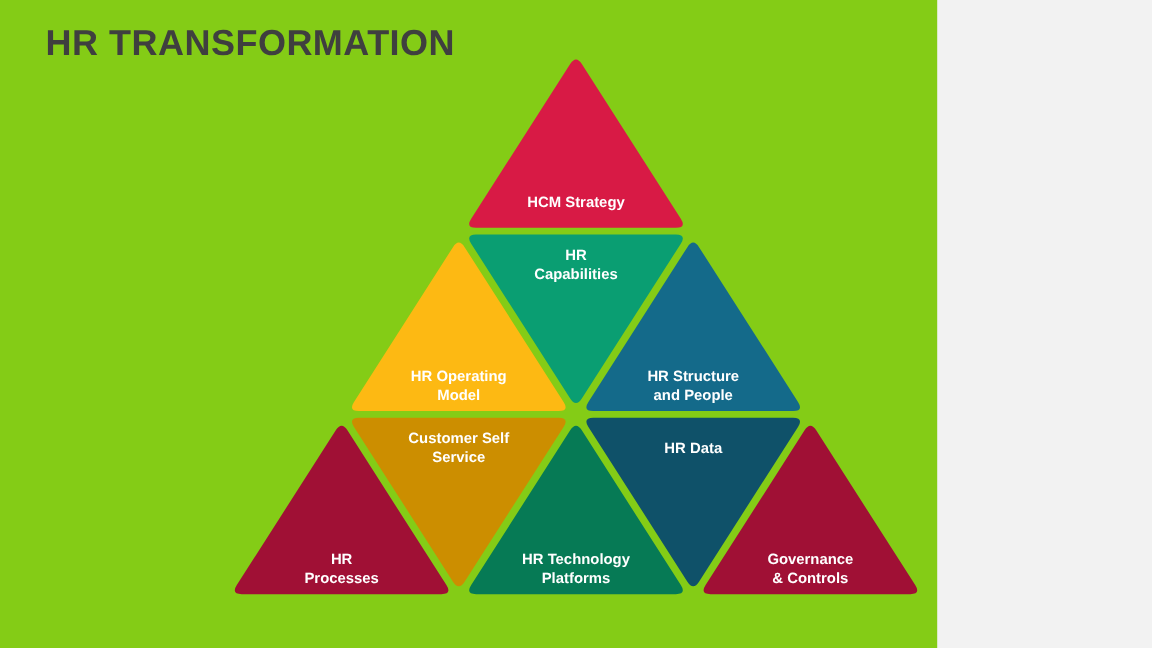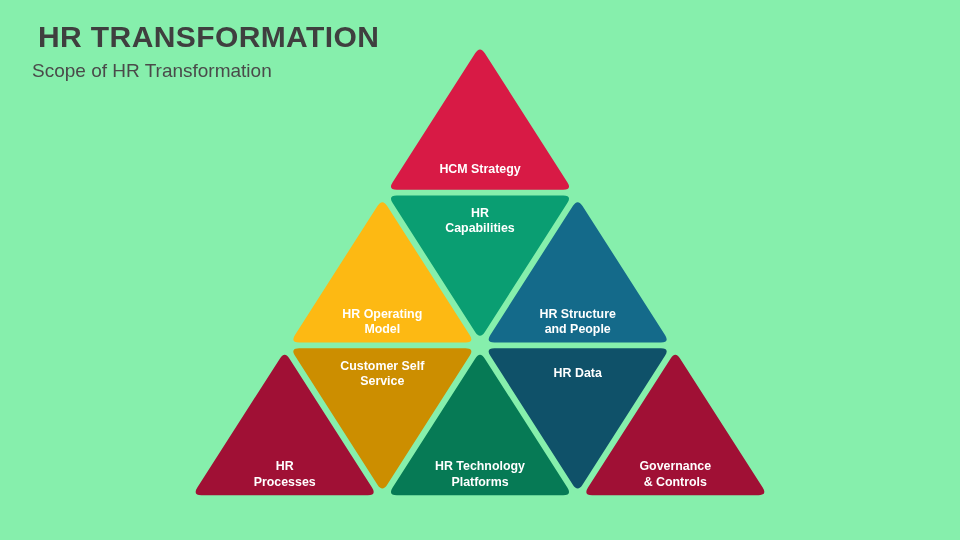--- a/index.html
+++ b/index.html
@@ -8,23 +8,23 @@
   }
   body {
     width: 960px;
     height: 540px;
     background: #f2f2f2;
     font-family: "Liberation Sans", sans-serif;
     overflow: hidden;
   }
   #slide {
     position: relative;
-    width: 960px;
+    width: 781px;
     height: 540px;
-    background: #86efac;
+    background: #84cc16;
   }
   #title {
     position: absolute;
     left: 38px;
     top: 20px;
     font-size: 30px;
     font-weight: bold;
     letter-spacing: 0.4px;
     color: #3f3f3f;
     white-space: nowrap;
@@ -59,21 +59,20 @@
     text-anchor: middle;
     dominant-baseline: middle;
   }
 </style>
 </head>
 <body>
 
 <div id="slide">
 
   <div id="title">HR TRANSFORMATION</div>
-  <div id="subtitle">Scope of HR Transformation</div>
 
   <div id="pyramid-wrap">
     <svg id="pyramid-svg" viewBox="0 0 960 540" xmlns="http://www.w3.org/2000/svg">
       <g id="segments">
           <path d="M484.85,53.29 Q480.00,45.71 475.15,53.29 L392.66,182.23 Q387.81,189.81 396.81,189.81 L563.19,189.81 Q572.19,189.81 567.34,182.23 Z" fill="#d81a45"></path>
           <path d="M387.18,205.96 Q382.33,198.38 377.48,205.96 L295.00,334.90 Q290.15,342.48 299.15,342.48 L465.52,342.48 Q474.52,342.48 469.67,334.90 Z" fill="#fdb913"></path>
           <path d="M392.66,203.10 Q387.81,195.52 396.81,195.52 L563.19,195.52 Q572.19,195.52 567.34,203.10 L484.85,332.04 Q480.00,339.62 475.15,332.04 Z" fill="#0a9e72"></path>
           <path d="M582.52,205.96 Q577.67,198.38 572.82,205.96 L490.33,334.90 Q485.48,342.48 494.48,342.48 L660.85,342.48 Q669.85,342.48 665.00,334.90 Z" fill="#146a8a"></path>
           <path d="M289.52,358.63 Q284.67,351.04 279.82,358.63 L197.33,487.56 Q192.48,495.14 201.48,495.14 L367.85,495.14 Q376.85,495.14 372.00,487.56 Z" fill="#a01035"></path>
           <path d="M295.00,355.77 Q290.15,348.19 299.15,348.19 L465.52,348.19 Q474.52,348.19 469.67,355.77 L387.18,484.71 Q382.33,492.29 377.48,484.71 Z" fill="#cc8e00"></path>

